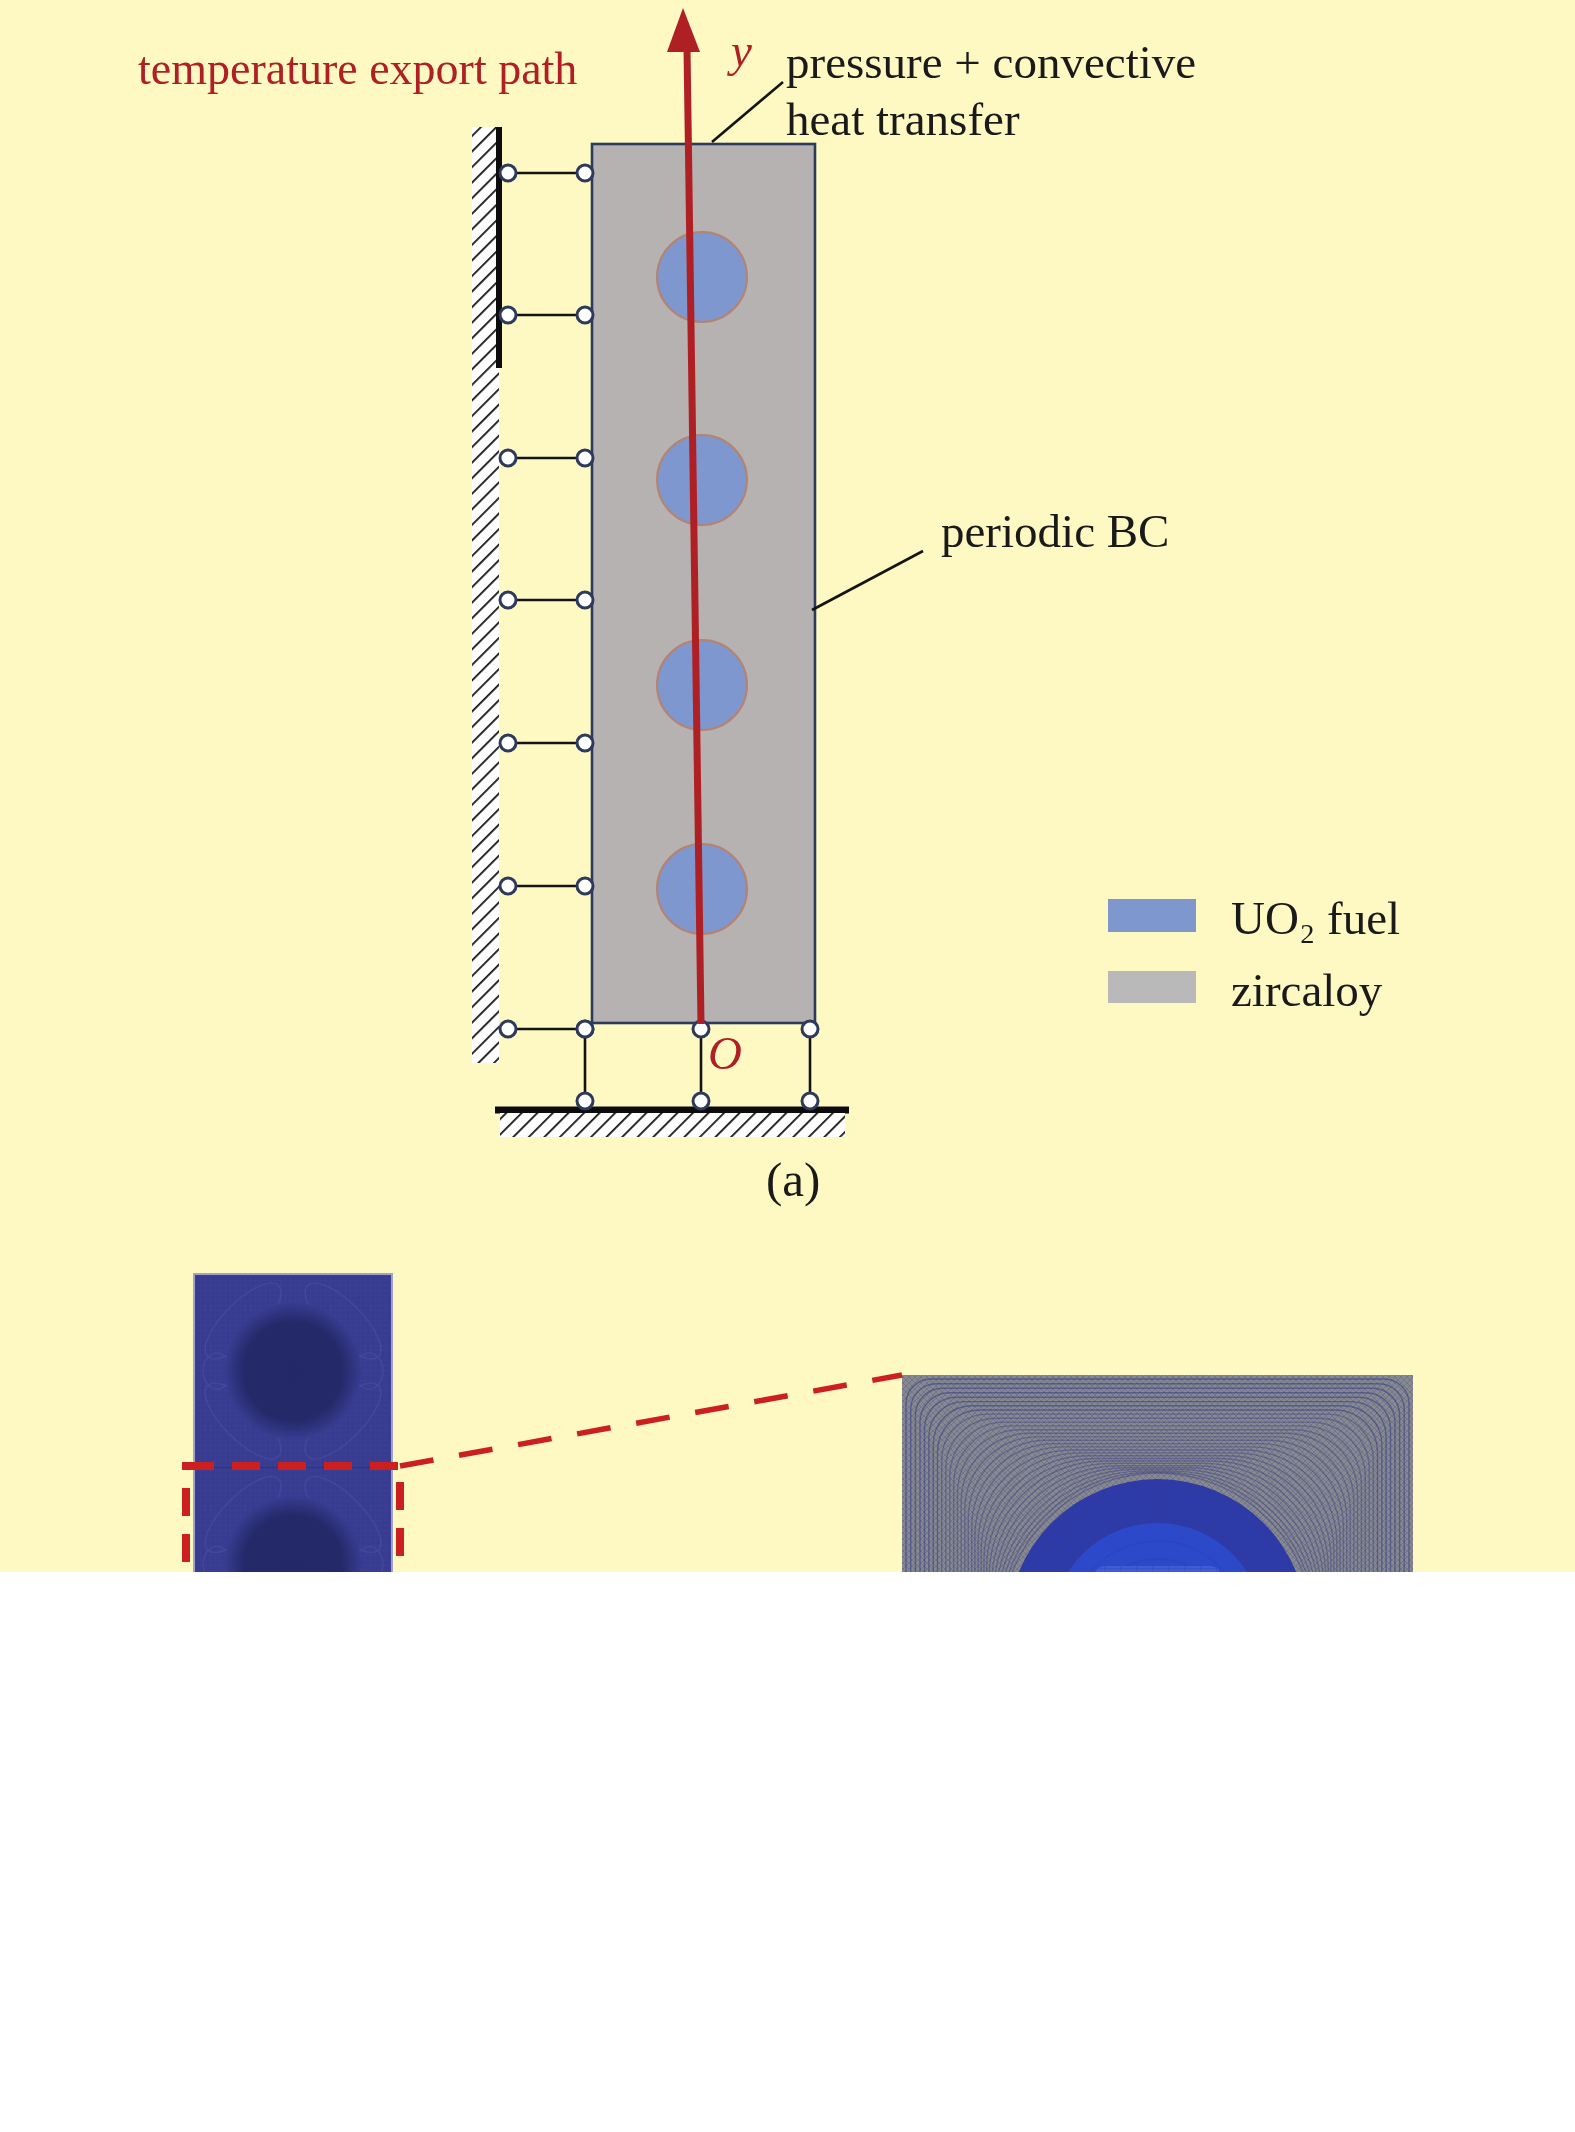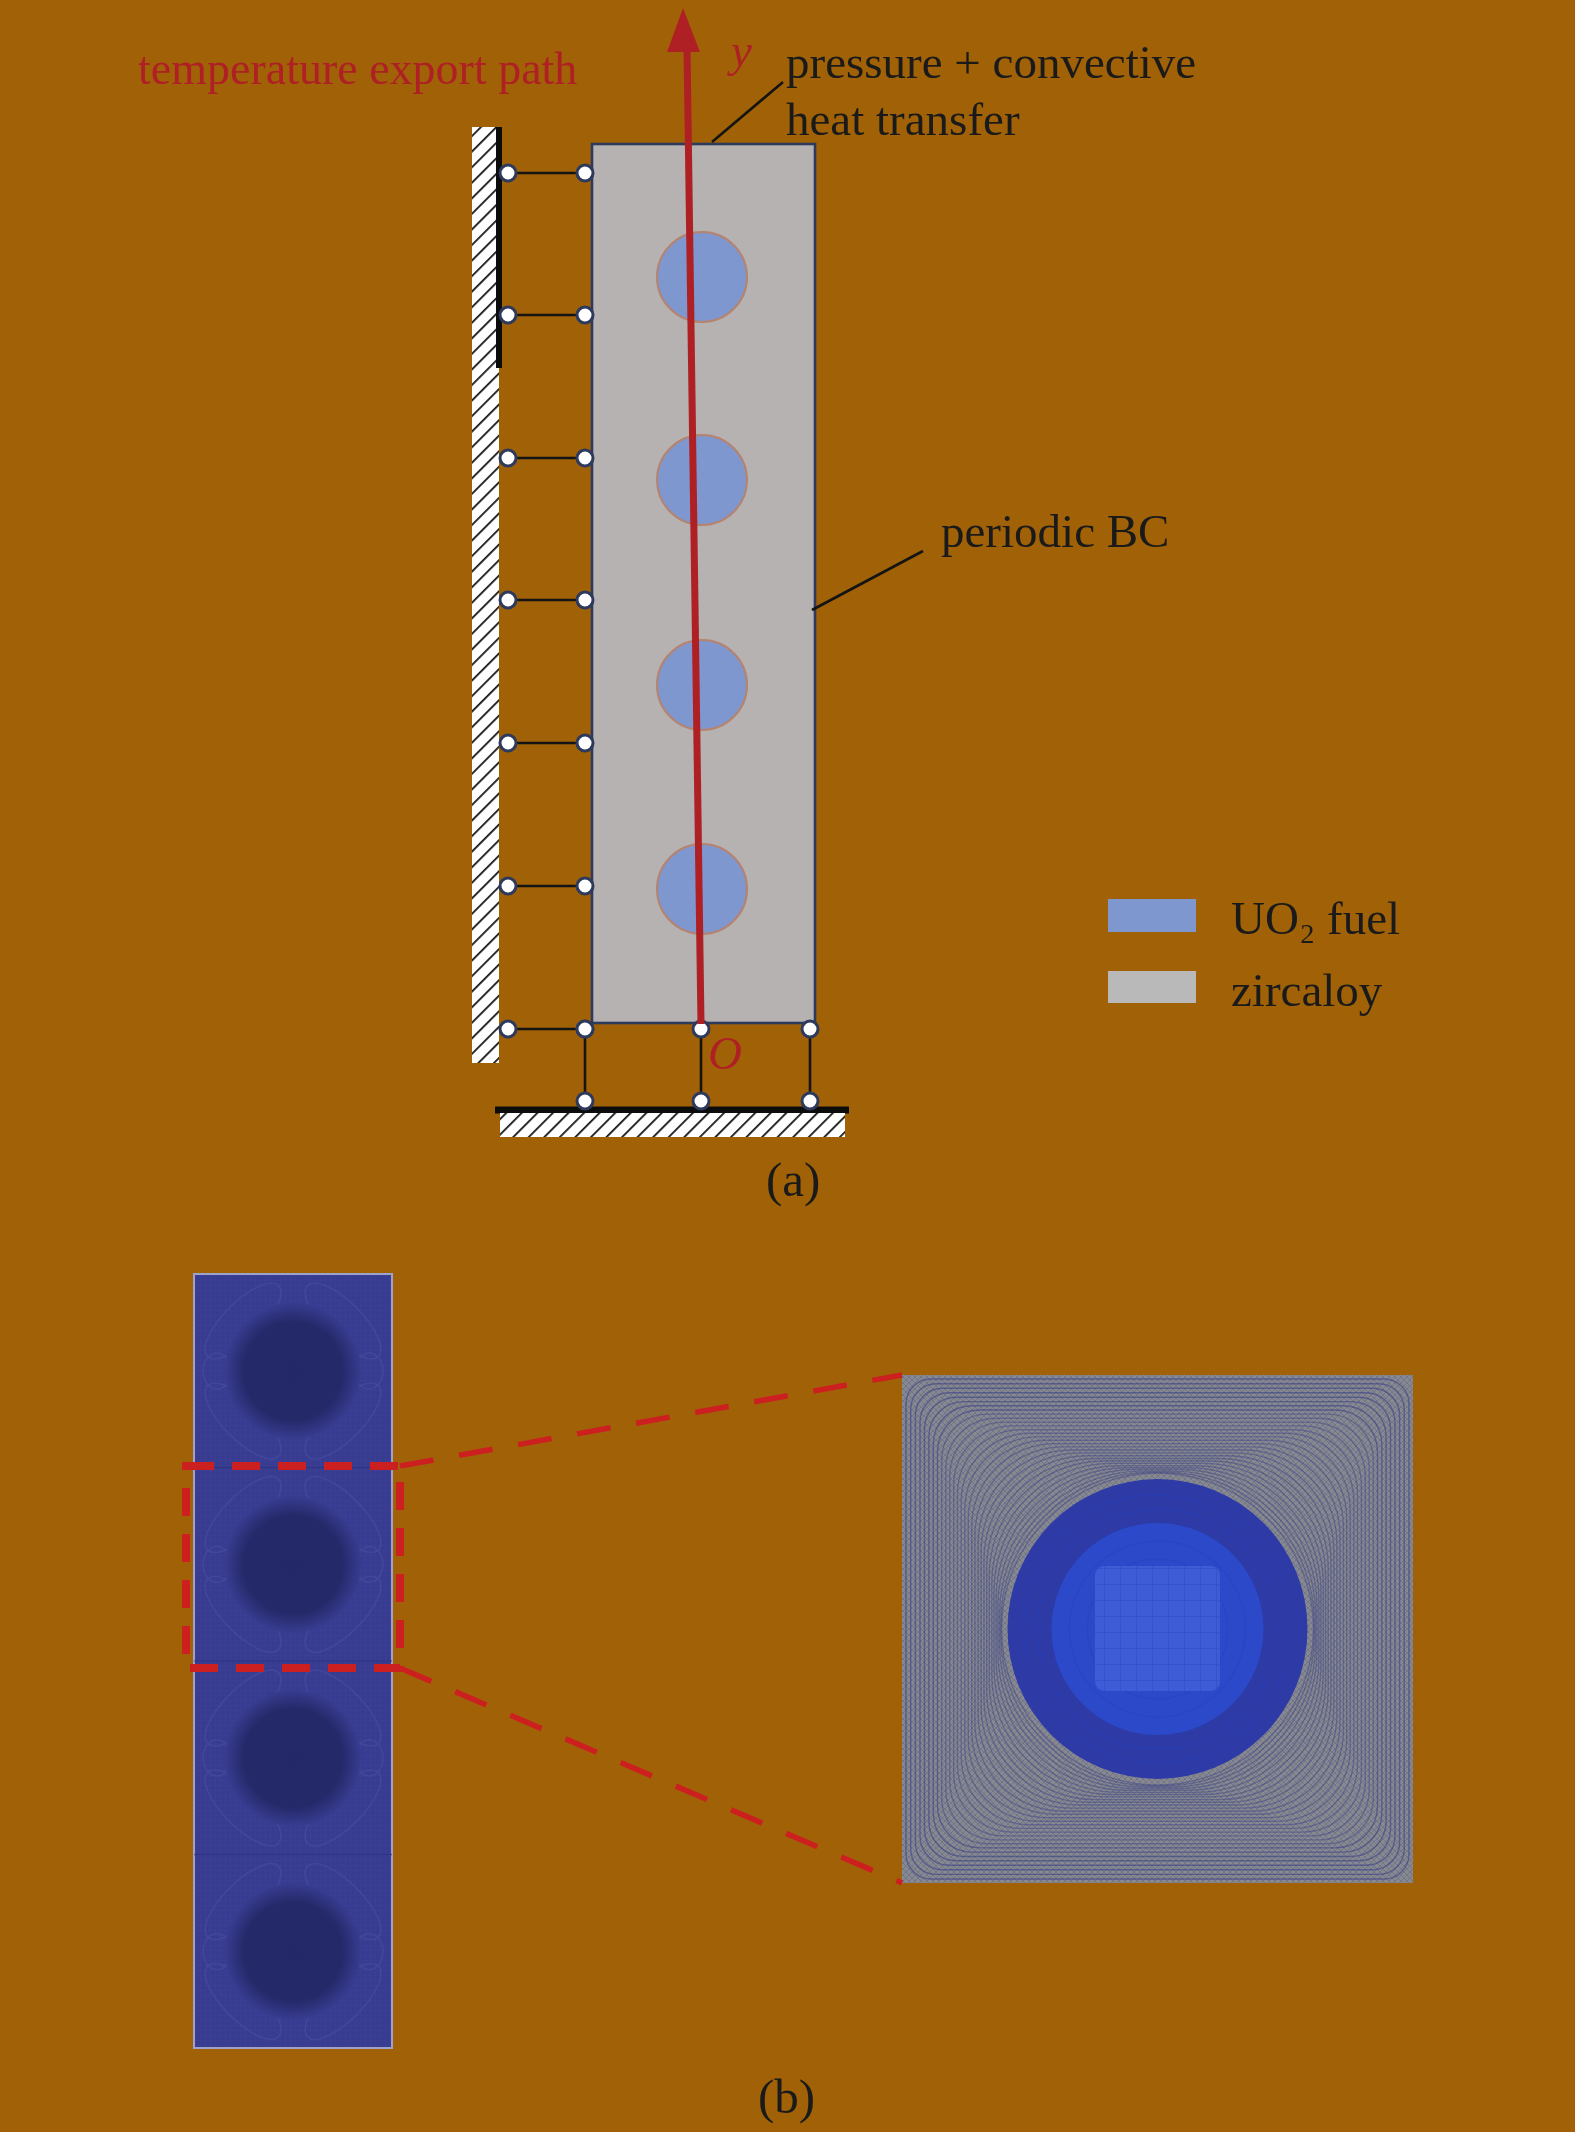--- a/index.html
+++ b/index.html
@@ -1,16 +1,16 @@
 <!DOCTYPE html>
 <html><head>
 <meta charset="utf-8">
 <style>
   html,body{margin:0;padding:0;background:#ffffff;}
-  .page{position:relative;width:1575px;height:2132px;background:#a16207;overflow:hidden;}
+  .page{position:relative;width:1575px;height:1572px;background:#fef9c3;overflow:hidden;}
   svg{display:block;}
   text{font-family:"Liberation Serif","DejaVu Serif",serif;}
   .lbl-black{fill:#1a1a1a;font-size:47px;}
   .lbl-caption{fill:#1a1a1a;font-size:49px;}
   .lbl-red{font-size:46px;}
   .lbl-italic{font-style:italic;font-size:47px;}
 </style>
 </head>
 <body>
 

